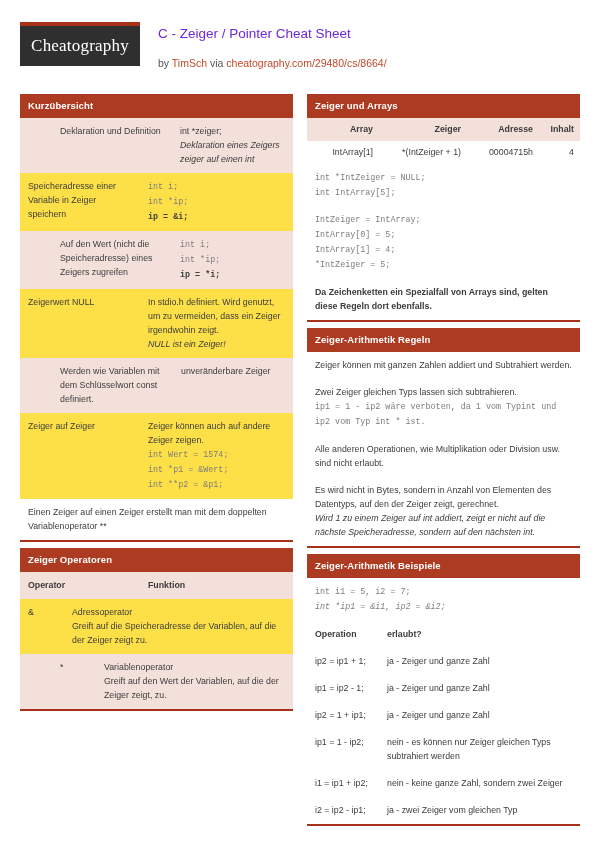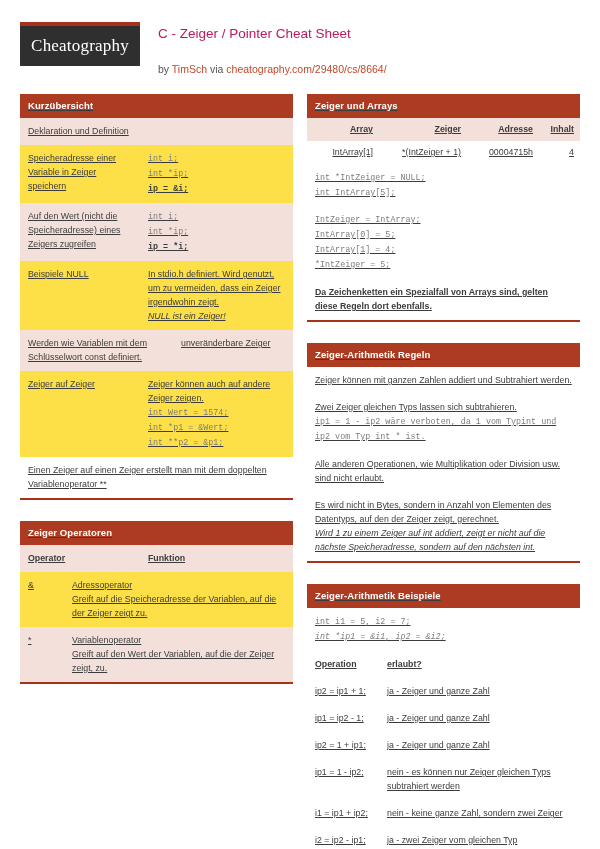--- a/index.html
+++ b/index.html
@@ -15,38 +15,38 @@
   
   .header { display: flex; align-items: flex-start; height: 58px; }
   .logo-wrap { width: 120px; margin-right: 18px; }
   .logo-bar { height: 4px; background: #a83219; }
   .logo-box {
     background: #2f2f2f; color: #ffffff;
     height: 40px; display: flex; align-items: center; justify-content: center;
     font-family: "Liberation Serif", serif; font-size: 17px; letter-spacing: .2px; text-align: right;
   }
   .title-wrap { padding-top: 3px; }
-  .sheet-title { font-size: 13.5px; color: #be185d; font-weight: 400; line-height: 17px; }
-  .sheet-sub { font-size: 10.5px; color: #555; margin-top: 21px; line-height: 13px; }
+  .sheet-title { font-size: 13.5px; color: #6d28d9; font-weight: 400; line-height: 17px; }
+  .sheet-sub { font-size: 10.5px; color: #555; margin-top: 15px; line-height: 13px; }
   .sheet-sub a, .lnk { color: #c0492b; text-decoration: none; }
 
   
   .columns { display: flex; gap: 14px; margin-top: 14px; }
   .col { width: 273px; }
 
   
-  .card { margin-bottom: 21px; border-bottom: 2px solid #a83219; text-decoration: underline; }
+  .card { margin-bottom: 6px; border-bottom: 2px solid #a83219; }
   .card-title {
     background: #ad3b21; color: #fff;
     font-size: 9.5px; font-weight: bold;
     padding: 6px 8px 7px 8px;
     letter-spacing: .1px;
   }
   .row { display: flex; font-size: 8.8px; line-height: 14px; }
-  .row.shade { background: #f3e0db; }
+  .row.shade { background: #f3e0db; padding-left: 32px; }
   .row.plain { background: #fde047; }
   .cell { padding: 6px 8px 7px 8px; }
   .c-key { width: 120px; flex: none; }
   .c-val { flex: 1 1 auto; }
   .full { padding: 6px 8px 7px 8px; font-size: 8.8px; line-height: 14px; }
   .hdr-row { font-weight: bold; background: #f3e0db; }
   .hdr-row.white { background: #ffffff; }
 
   .mono { font-family: "Liberation Mono", monospace; font-size: 8.4px; color: #7d7d7d; }
   .mono.b { color: #3c3c3c; font-weight: bold; }
@@ -89,20 +89,24 @@
 
   <div class="columns">
 
     <div class="col">
 
       <div class="card">
         <div class="card-title">Kurzübersicht</div>
 
         <div class="row shade">
           <div class="cell c-key">Deklaration und Definition</div>
+          <div class="cell c-val">
+            <span>int *zeiger;</span><br>
+            <span class="it">Deklaration eines Zeigers zeiger auf einen int</span>
+          </div>
         </div>
 
         <div class="row plain">
           <div class="cell c-key">Speicheradresse einer Variable in Zeiger speichern</div>
           <div class="cell c-val">
             <span class="mono">int i;</span><br>
             <span class="mono">int *ip;</span><br>
             <span class="mono b">ip = &amp;i;</span>
           </div>
         </div>
@@ -110,21 +114,21 @@
         <div class="row shade">
           <div class="cell c-key">Auf den Wert (nicht die Speicheradresse) eines Zeigers zugreifen</div>
           <div class="cell c-val">
             <span class="mono">int i;</span><br>
             <span class="mono">int *ip;</span><br>
             <span class="mono b">ip = *i;</span>
           </div>
         </div>
 
         <div class="row plain">
-          <div class="cell c-key">Beispiele NULL</div>
+          <div class="cell c-key">Zeigerwert NULL</div>
           <div class="cell c-val">
             <span>In stdio.h definiert. Wird genutzt, um zu vermeiden, dass ein Zeiger irgendwohin zeigt.</span><br>
             <span class="it">NULL ist ein Zeiger!</span>
           </div>
         </div>
 
         <div class="row shade">
           <div class="cell c-val">Werden wie Variablen mit dem Schlüsselwort const definiert.</div>
           <div class="cell c-key">unveränderbare Zeiger</div>
         </div>

